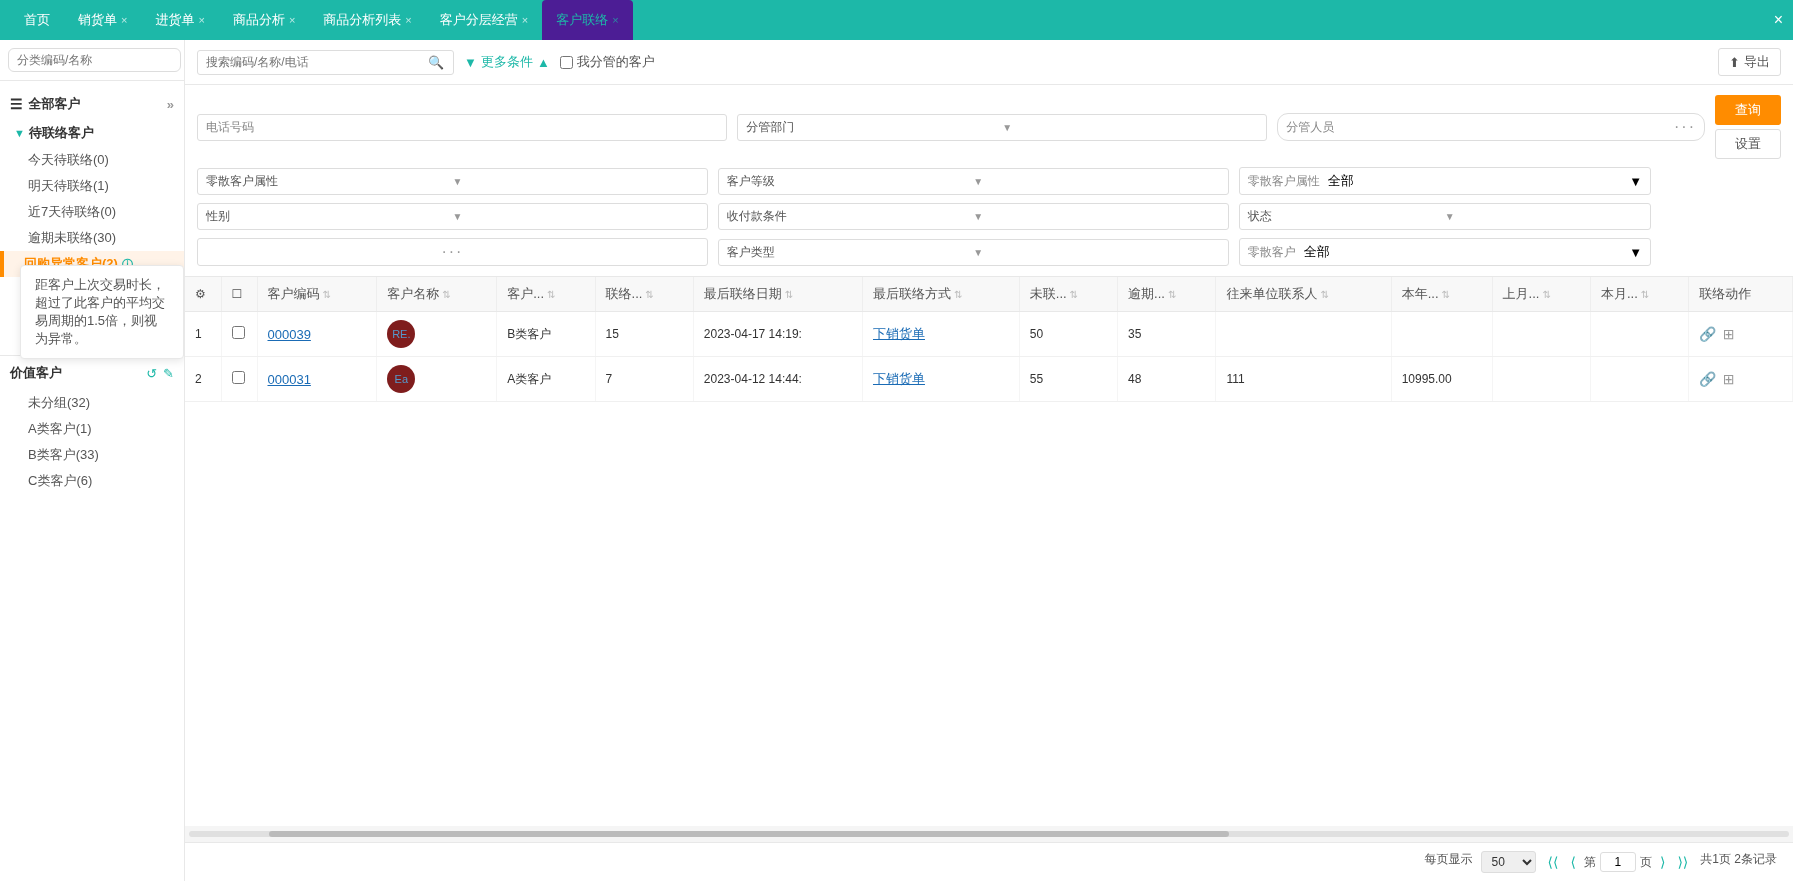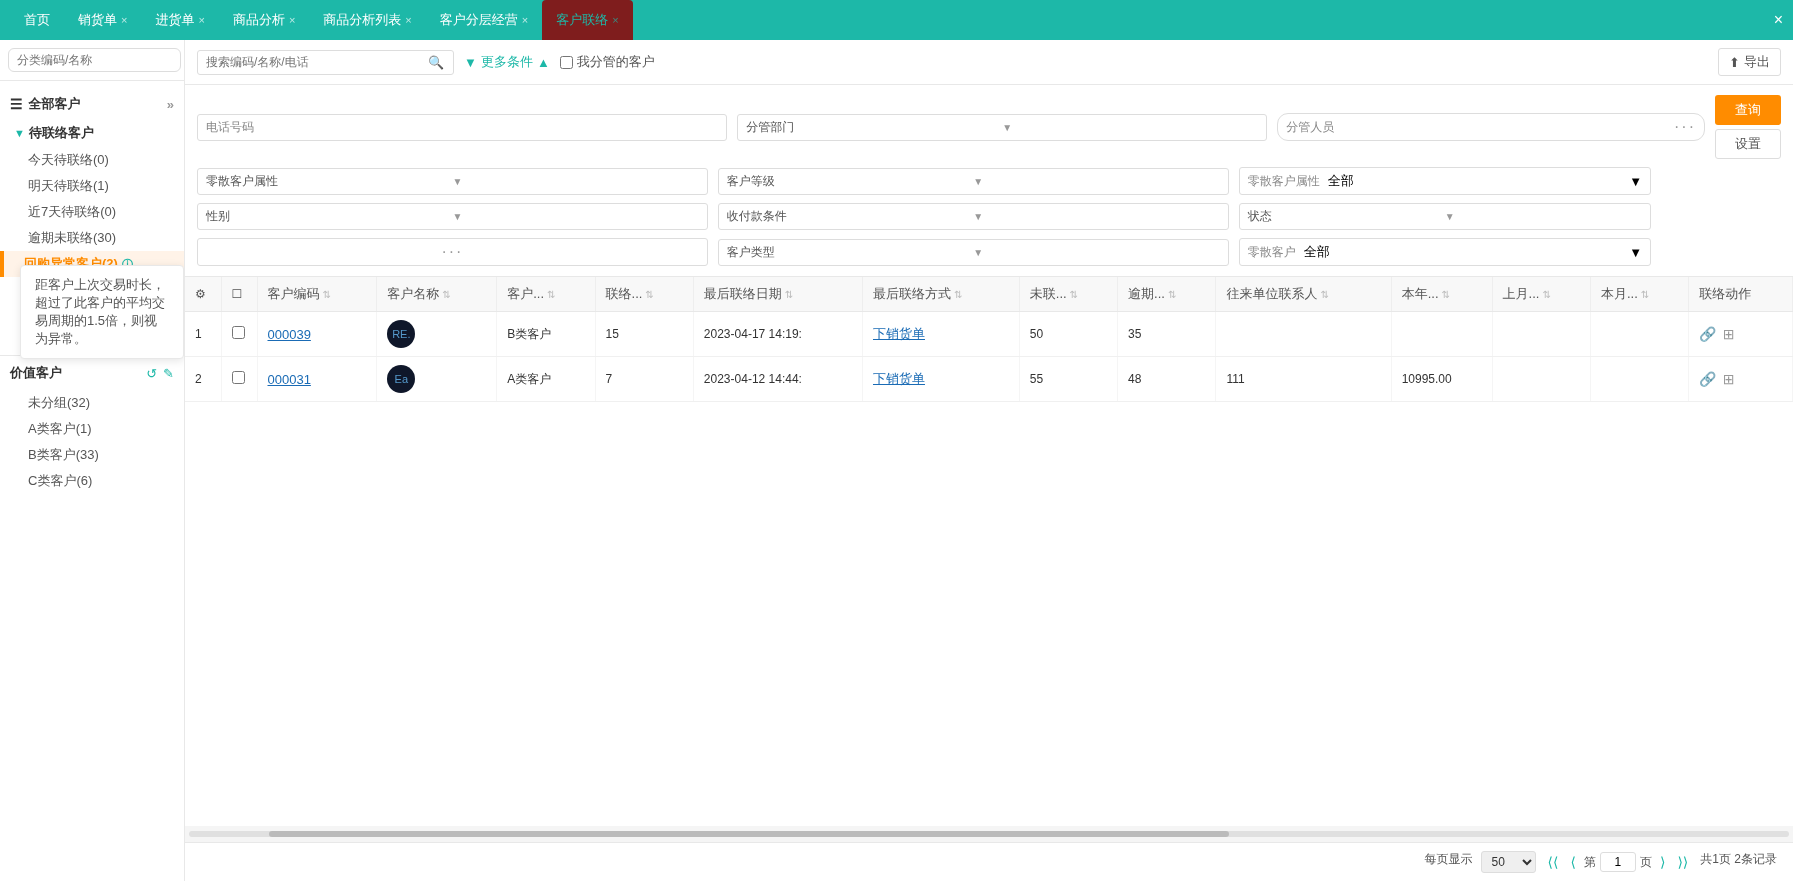--- a/index.html
+++ b/index.html
@@ -8,21 +8,21 @@
     
     .top-nav {
       display: flex; align-items: center;
       background: #1db8a8; height: 40px; padding: 0 10px;
       color: white; position: relative;
     }
     .nav-item {
       padding: 0 14px; height: 40px; display: flex; align-items: center;
       cursor: pointer; color: white; font-size: 13px; white-space: nowrap;
     }
-    .nav-item.active { background: #7f1d1d; color: #1db8a8; border-radius: 4px 4px 0 0; }
+    .nav-item.active { background: #4c1d95; color: #1db8a8; border-radius: 4px 4px 0 0; }
     .nav-close { margin-left: 4px; font-size: 11px; opacity: 0.7; }
     .close-btn {
       position: absolute; right: 10px; top: 50%; transform: translateY(-50%);
       color: white; cursor: pointer; font-size: 16px;
     }
 
     
     .main-layout { display: flex; height: calc(881px - 40px); }
 
     
@@ -148,21 +148,21 @@
       padding: 8px 10px; border-bottom: 1px solid #f0f0f0;
       font-size: 12px; color: #333; border-right: 1px solid #f5f5f5;
       white-space: nowrap;
     }
     .th-sort { cursor: pointer; display: flex; align-items: center; gap: 3px; }
     .sort-icon { color: #bbb; font-size: 10px; }
     .link-text { color: #1a6bb5; text-decoration: underline; cursor: pointer; }
     .action-icons { display: flex; gap: 6px; align-items: center; }
     .action-icon { color: #999; cursor: pointer; font-size: 14px; }
     .avatar-placeholder {
-      width: 28px; height: 28px; background: #0f172a; border-radius: 50%;
+      width: 28px; height: 28px; background: #7f1d1d; border-radius: 50%;
       display: inline-flex; align-items: center; justify-content: center;
       color: #5599cc; font-size: 11px;
     }
 
     
     .tooltip-box {
       position: absolute; left: 20px; top: 225px;
       background: white; border: 1px solid #e8e8e8; border-radius: 4px;
       padding: 10px 14px; font-size: 12px; color: #555;
       box-shadow: 0 2px 8px rgba(0,0,0,0.1); z-index: 100;

